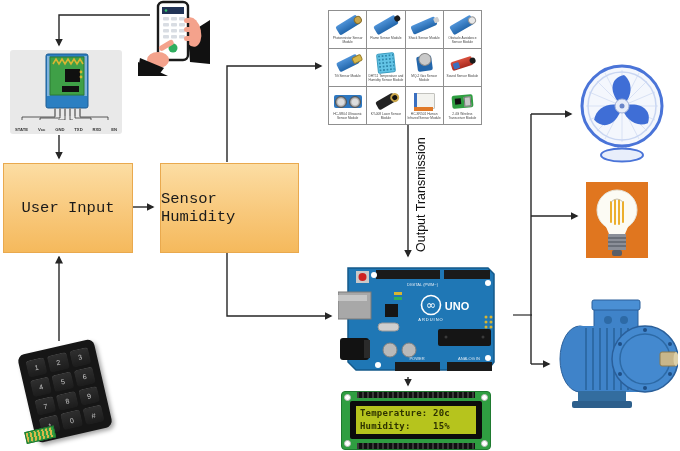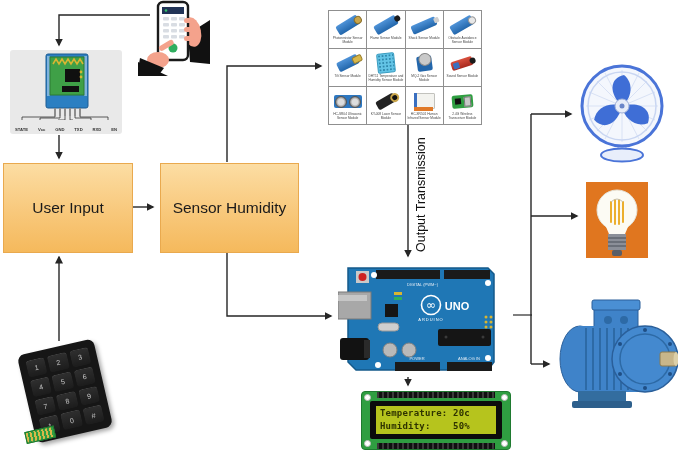--- a/index.html
+++ b/index.html
@@ -6,21 +6,21 @@
   #canvas{position:relative;width:680px;height:451px;background:#fff;overflow:hidden;
           font-family:"Liberation Sans",sans-serif;}
   .abs{position:absolute;}
 
   
   #wires{position:absolute;left:0;top:0;width:680px;height:451px;z-index:1;}
 
   
   .flowbox{position:absolute;display:flex;align-items:center;justify-content:center;
     background:linear-gradient(180deg,#fcdda3 0%,#f8c87b 55%,#f5b95c 100%);
-    border:1px solid #e9a94e;color:#1a1a1a;font-size:15.5px;z-index:2;}
+    border:1px solid #e9a94e;color:#1a1a1a;font-size:15.5px;z-index:2;font-family:Liberation Mono, monospace;}
   #box-user{left:3px;top:163px;width:128px;height:88px;}
   #box-sensorsel{left:160px;top:163px;width:137px;height:88px;}
 
   
   #out-trans{left:408px;top:126px;width:26px;height:138px;display:flex;align-items:center;justify-content:center;
     writing-mode:vertical-rl;transform:rotate(180deg);font-size:12.5px;color:#111;z-index:2;}
 
   
   #bt{left:10px;top:50px;width:112px;height:84px;background:#e9e9e9;border-radius:3px;z-index:2;}
   #bt .pins{position:absolute;left:0;bottom:2px;width:100%;display:flex;justify-content:space-between;
@@ -73,21 +73,21 @@
     display:grid;grid-template-columns:repeat(3,1fr);gap:3px;padding:7px 7px;box-sizing:border-box;}
   .kp-key{background:linear-gradient(180deg,#2e2e2e,#1c1c1c);border-radius:4px;border-top:1px solid #454545;
     color:#c9c9c9;font-size:7px;display:flex;align-items:center;justify-content:center;}
   #kp-conn{position:absolute;left:-10px;bottom:2px;width:28px;height:10px;background:#2f9e41;border:1px solid #1f7a30;
     background-image:repeating-linear-gradient(90deg,#d8b84a 0 2px,#2f9e41 2px 4px);}
 
   
   #arduino{left:338px;top:262px;width:175px;height:118px;z-index:2;}
 
   
-  #lcd{left:361px;top:391px;width:150px;height:59px;z-index:2;}
+  #lcd{left:341px;top:391px;width:150px;height:59px;z-index:2;}
   #lcd .pcb{position:absolute;inset:0;background:#2f9e41;border:1px solid #1f7a30;border-radius:4px;}
   #lcd .pins-t,#lcd .pins-b{position:absolute;left:16px;width:118px;height:6px;background:#101010;
     background-image:repeating-linear-gradient(90deg,#3a3a3a 0 2px,#101010 2px 5px);}
   #lcd .pins-t{top:1px;} #lcd .pins-b{bottom:1px;}
   #lcd .hole{position:absolute;width:5px;height:5px;border-radius:50%;background:#fff;border:1px solid #bbb;}
   #lcd .bezel{position:absolute;left:9px;top:10px;width:132px;height:38px;background:#0c0c0c;border-radius:2px;}
   #lcd .screen{position:absolute;left:15px;top:15px;width:120px;height:28px;background:#b6c41d;
     font-family:"DejaVu Sans Mono",monospace;font-size:9px;font-weight:bold;color:#2f3300;
     white-space:pre;line-height:13px;padding:1px 4px;box-sizing:border-box;letter-spacing:0.2px;}
 
@@ -342,21 +342,21 @@
 
   <div id="lcd" class="abs">
     <div class="pcb"></div>
     <div class="pins-t"></div>
     <div class="pins-b"></div>
     <div class="hole" style="left:3px;top:3px;"></div>
     <div class="hole" style="right:3px;top:3px;"></div>
     <div class="hole" style="left:3px;bottom:3px;"></div>
     <div class="hole" style="right:3px;bottom:3px;"></div>
     <div class="bezel"></div>
-    <div class="screen"><span>Temperature: 20c</span><br><span>Humidity:    50%</span></div>
+    <div class="screen"><span>Temperature: 20c</span><br><span>Humidity:    15%</span></div>
   </div>
 
   <div id="fan" class="abs">
     <svg width="95" height="102" viewBox="0 0 95 102">
       <rect x="43" y="78" width="8" height="10" fill="#dfe7f7" stroke="#8fa6dd"></rect>
       <ellipse cx="47" cy="93" rx="21" ry="6.5" fill="#e8eefb" stroke="#4a74d8" stroke-width="2"></ellipse>
       <circle cx="47" cy="44" r="40" fill="#f4f7fd" stroke="#4a74d8" stroke-width="3"></circle>
       <g stroke="#d9e2f5" stroke-width="1">
         <line x1="47" y1="8" x2="47" y2="80"></line>
           <line x1="11" y1="44" x2="83" y2="44"></line>

